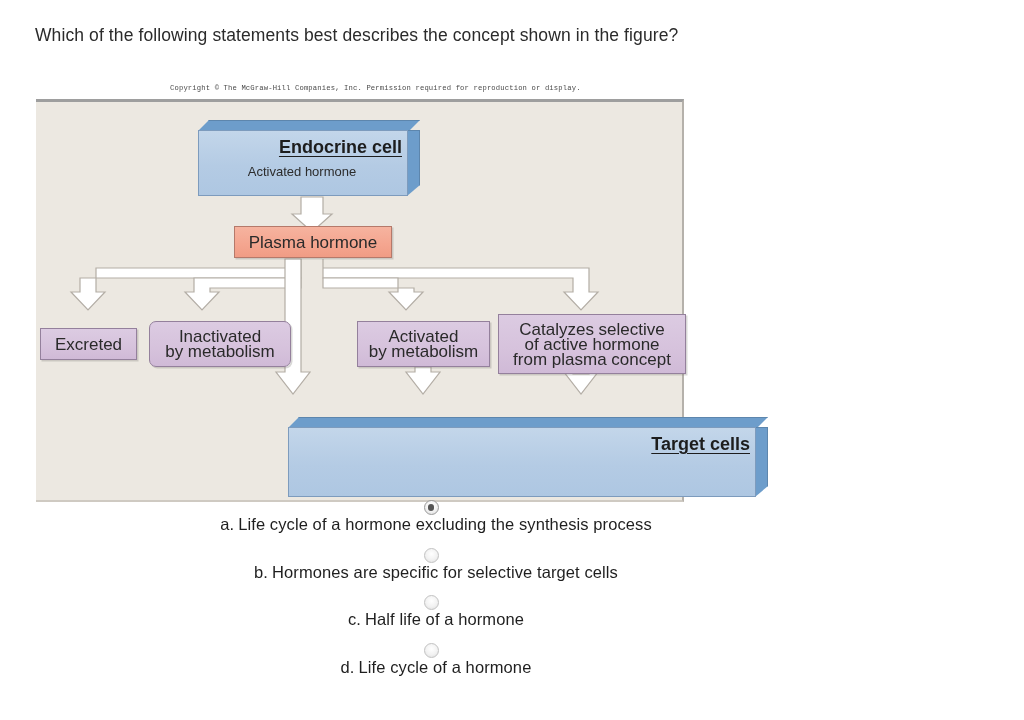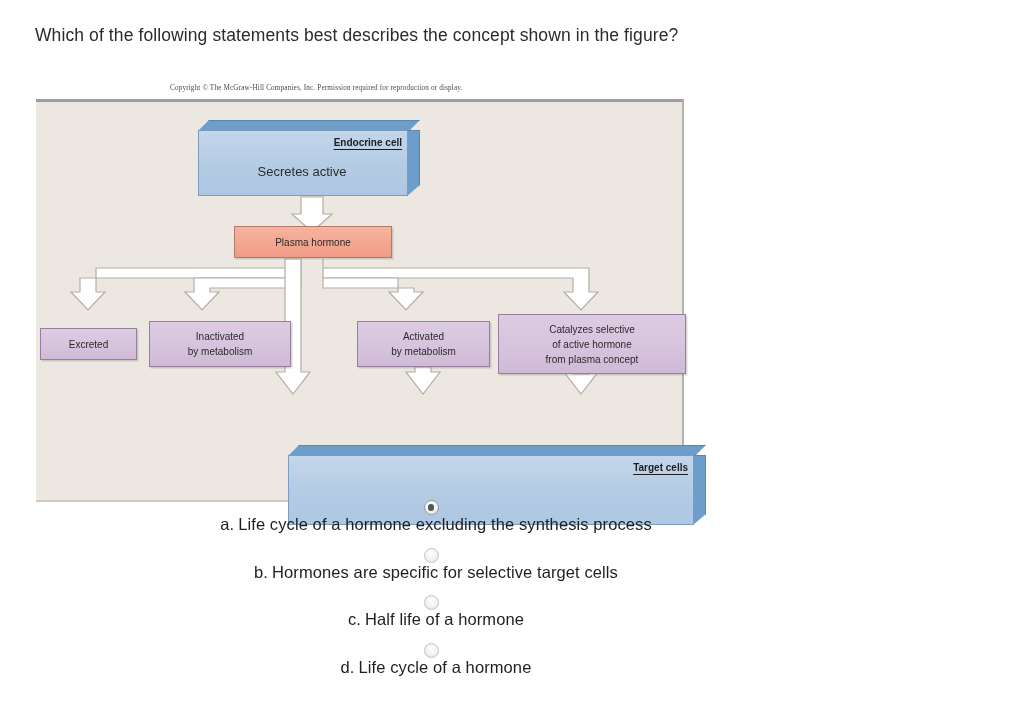--- a/index.html
+++ b/index.html
@@ -37,21 +37,21 @@
     height: 420px;
   }
   .figure-credit {
     position: absolute;
     left: 134px;
     top: 0px;
     font-size: 7.2px;
     color: #4a4a4a;
     letter-spacing: 0.15px;
     white-space: nowrap;
-    font-family: Liberation Serif, serif;
+    font-family: Liberation Mono, monospace;
   }
   .figure-canvas {
     position: absolute;
     left: 0px;
     top: 15px;
     width: 648px;
     height: 403px;
     background: #ece8e1;
     border-top: 3px solid #9e9e9e;
     border-right: 2px solid #b5b1ab;
@@ -93,21 +93,21 @@
     bottom: 0px;
     background: #6d9dcb;
     border: 1px solid #5d86ad;
     box-sizing: border-box;
     clip-path: polygon(0 0, 100% -11px, 100% calc(100% - 11px), 0 100%);
   }
   .box3d .label-title {
     position: absolute;
     right: 18px;
     top: 17px;
-    font-size: 10px;
+    font-size: 18px;
     font-weight: bold;
     color: #1d1d1d;
     text-decoration: underline;
     text-underline-offset: 3px;
   }
   .box3d .label-sub {
     position: absolute;
     left: 0;
     right: 14px;
     top: 44px;
@@ -118,50 +118,49 @@
 
   #endocrine-cell-box {
     left: 162px;
     top: 18px;
     width: 222px;
     height: 76px;
   }
   #target-cells-box {
     left: 252px;
     top: 315px;
-    width: 418px;
+    width: 480px;
     height: 80px;
-    margin-top: 28px;
   }
   #target-cells-box .label-sub { top: 50px; }
 
   
   .flatbox {
     position: absolute;
     box-sizing: border-box;
     display: flex;
     align-items: center;
     justify-content: center;
     text-align: center;
-    font-size: 10px;
+    font-size: 17px;
     line-height: 15px;
     color: #2a2a2a;
     box-shadow: 1.5px 1.5px 0 rgba(120,115,110,0.28);
   }
   .flatbox.salmon {
     background: linear-gradient(to bottom, #f6b39f 0%, #f4a58f 60%, #f09c85 100%);
     border: 1px solid #b5796a;
   }
   .flatbox.purple {
     background: linear-gradient(to bottom, #dccbe2 0%, #d6c2dc 60%, #d0bad7 100%);
     border: 1px solid #94809c;
   }
   #plasma-hormone-box { left: 198px; top: 124px; width: 158px; height: 32px; }
   #excreted-box       { left: 4px;   top: 226px; width: 97px;  height: 32px; }
-  #inactivated-box    { left: 113px; top: 219px; width: 142px; height: 46px; }
+  #inactivated-box    { left: 113px; top: 219px; width: 142px; height: 46px; border-radius: 7px; }
   #activated-box      { left: 321px; top: 219px; width: 133px; height: 46px; }
   #catalyzes-box      { left: 462px; top: 212px; width: 188px; height: 60px; }
 
   
   .connector-layer {
     position: absolute;
     left: 0; top: 0;
     width: 648px; height: 403px;
     overflow: visible;
     pointer-events: none;
@@ -245,21 +244,21 @@
       <path class="pipe" d="M379,265 L395,265 L395,270 L404,270 L387,292 L370,270 L379,270 Z"></path>
 
       <path class="pipe" d="M537,272 L553,272 L553,270 L562,270 L545,292 L528,270 L537,270 Z"></path>
     </svg>
 
     <div class="box3d" id="endocrine-cell-box">
       <div class="top"></div>
       <div class="side"></div>
       <div class="face"></div>
       <div class="label-title">Endocrine cell</div>
-      <div class="label-sub">Secretes active</div>
+      <div class="label-sub">Activated hormone</div>
     </div>
 
     <div class="flatbox salmon" id="plasma-hormone-box">
       <span>Plasma hormone</span>
     </div>
 
     <div class="flatbox purple" id="excreted-box">
       <span>Excreted</span>
     </div>
 

